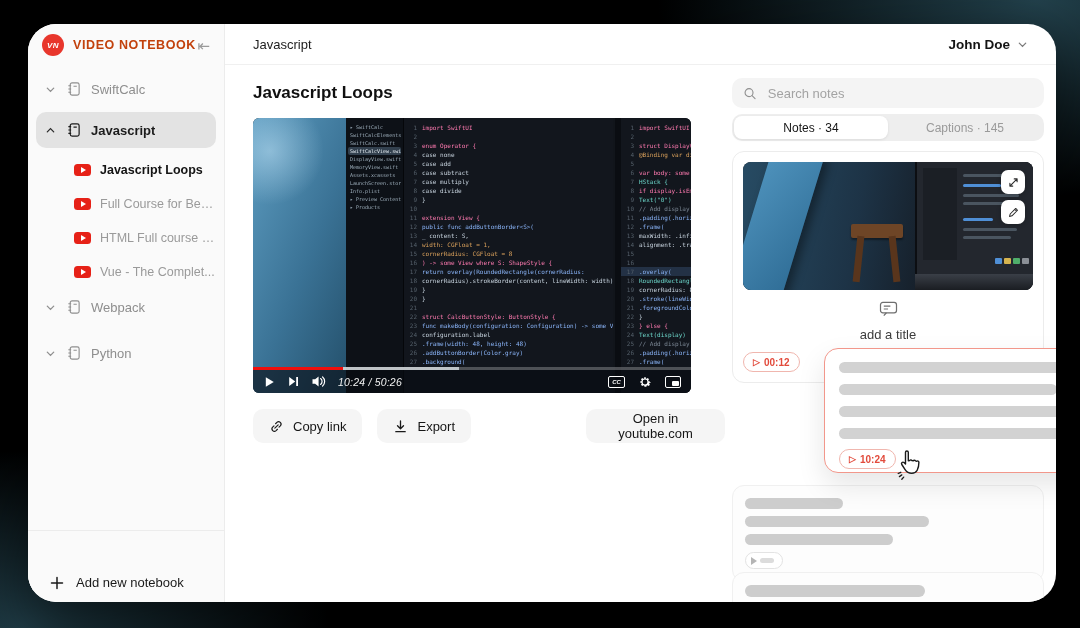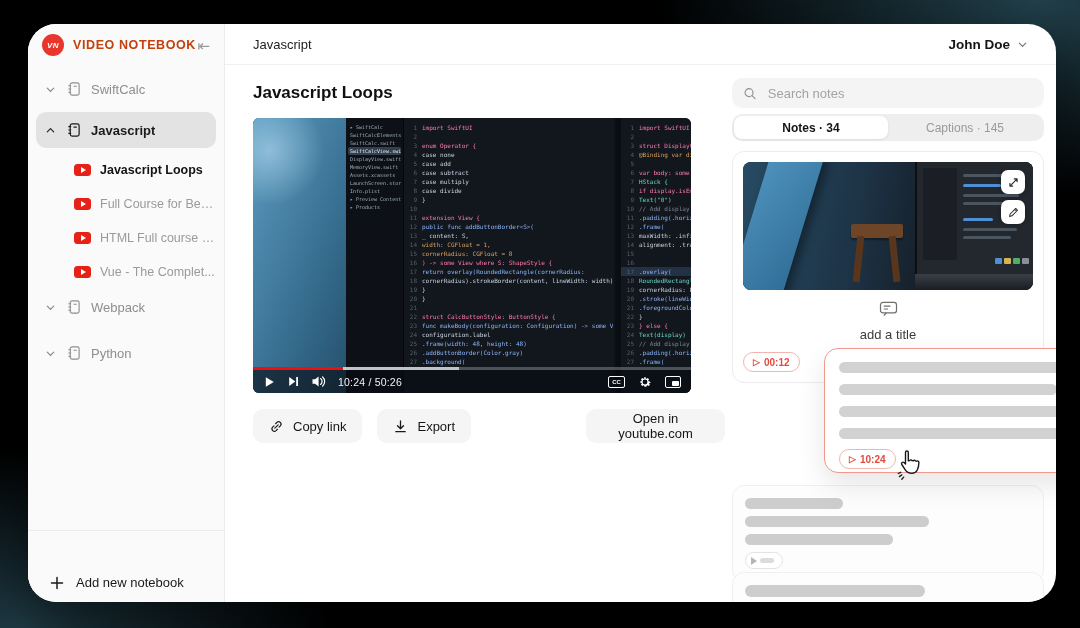--- a/index.html
+++ b/index.html
@@ -52,40 +52,40 @@
   .codecol.left{left:151px;width:209px;}
   .codecol.right{left:362px;width:76px;border-left:6px solid #0a0d12;}
   .code-line{display:flex;white-space:nowrap;}
   .code-line .ln{width:13px;min-width:13px;text-align:right;color:#55606b;margin-right:5px;}
   .code-line.hl{background:rgba(62,95,135,.38);}
   .c-kw{color:#ff7ab0}.c-ty{color:#6bd3c7}.c-pl{color:#c7d3de}.c-cm{color:#7b8794}.c-bl{color:#8ab4f8}.c-or{color:#d9a05b}
   .ctrlbar{position:absolute;left:0;right:0;bottom:0;height:26px;background:rgba(8,12,17,.62);}
   .pbar{position:absolute;left:0;right:0;top:0;height:3px;background:rgba(255,255,255,.28);}
   .pbar .buf{position:absolute;left:0;top:0;height:100%;background:rgba(230,235,238,.75);}
   .pbar .cur{position:absolute;left:0;top:0;height:100%;background:#f00f0c;}
-  .ctrls{position:absolute;left:0;right:0;top:3px;bottom:0;display:flex;align-items:center;padding:0 10px;gap:11px;color:#fff;}
+  .ctrls{position:absolute;left:0;right:0;top:3px;bottom:0;display:flex;align-items:center;padding:0 10px;gap:11px;color:#fff;font-style:italic;}
   .time{font-size:10.5px;color:#f2f2f2;letter-spacing:.2px;}
   .ctrl-right{margin-left:auto;display:flex;align-items:center;gap:13px;}
   .cc-box{width:17px;height:12px;border:1px solid #fff;border-radius:2px;font-size:6px;font-weight:bold;
     display:flex;align-items:center;justify-content:center;color:#fff;}
   .mini-box{width:16px;height:12px;border:1.5px solid #fff;border-radius:2px;position:relative;}
   .mini-box:after{content:"";position:absolute;right:1px;bottom:1px;width:7px;height:5px;background:#fff;border-radius:1px;}
   .actions{display:flex;align-items:center;margin-top:16px;position:relative;height:34px;width:457px;}
   .act-btn{height:34px;border:none;background:#f5f5f5;border-radius:10px;display:flex;align-items:center;gap:9px;
     padding:0 16px;font-size:13px;color:#161616;font-family:inherit;cursor:pointer;}
   .act-btn + .act-btn{margin-left:15px;}
   .act-open{position:absolute;left:318px;top:0;width:139px;justify-content:center;}
   
   .panel{flex:1;position:relative;padding:13px 12px 0 22px;}
   .search{width:312px;height:30px;background:#f4f4f4;border-radius:10px;display:flex;align-items:center;padding:0 11px;gap:9px;}
   .search input{border:none;background:transparent;outline:none;font-size:13px;color:#555;width:100%;font-family:inherit;}
   .search input::placeholder{color:#a3a3a3;}
   .tabs{width:312px;height:27px;background:#eeeeee;border-radius:10px;margin-top:6px;display:flex;padding:2px;}
   .tab{flex:1;display:flex;align-items:center;justify-content:center;font-size:12px;color:#9a9a9a;border-radius:8px;cursor:pointer;}
-  .tab.active{background:#fff;color:#141414;font-weight:700;box-shadow:0 1px 3px rgba(0,0,0,.08);}
+  .tab.active{background:#fff;color:#141414;font-weight:400;box-shadow:0 1px 3px rgba(0,0,0,.08);}
   .note-card{width:312px;background:#fff;border:1px solid #ececec;border-radius:12px;margin-top:10px;padding:10px;position:relative;}
   .thumb{position:relative;width:290px;height:128px;border-radius:8px;overflow:hidden;background:#15171c;}
   .th-wall{position:absolute;inset:0;background:linear-gradient(100deg,#274b63 0%,#1d3346 40%,#141a22 70%);}
   .th-book{position:absolute;left:8px;top:-14px;width:52px;height:150px;background:linear-gradient(115deg,#4f93bd,#2f6d96);
     transform:rotate(17deg);border-radius:4px;box-shadow:6px 0 10px rgba(0,0,0,.4);}
   .th-stool{position:absolute;left:108px;top:62px;width:52px;height:14px;background:#6e4526;border-radius:2px;box-shadow:0 2px 2px rgba(0,0,0,.4);}
   .th-leg1,.th-leg2{position:absolute;top:74px;width:7px;height:46px;background:#59351c;}
   .th-leg1{left:112px;transform:rotate(6deg);} .th-leg2{left:148px;transform:rotate(-6deg);}
   .th-laptop{position:absolute;right:0;top:0;width:118px;height:112px;background:#23272e;border-left:2px solid #0c0e12;}
   .th-doc-side{position:absolute;left:6px;top:6px;width:34px;height:92px;background:#1b1f25;}

